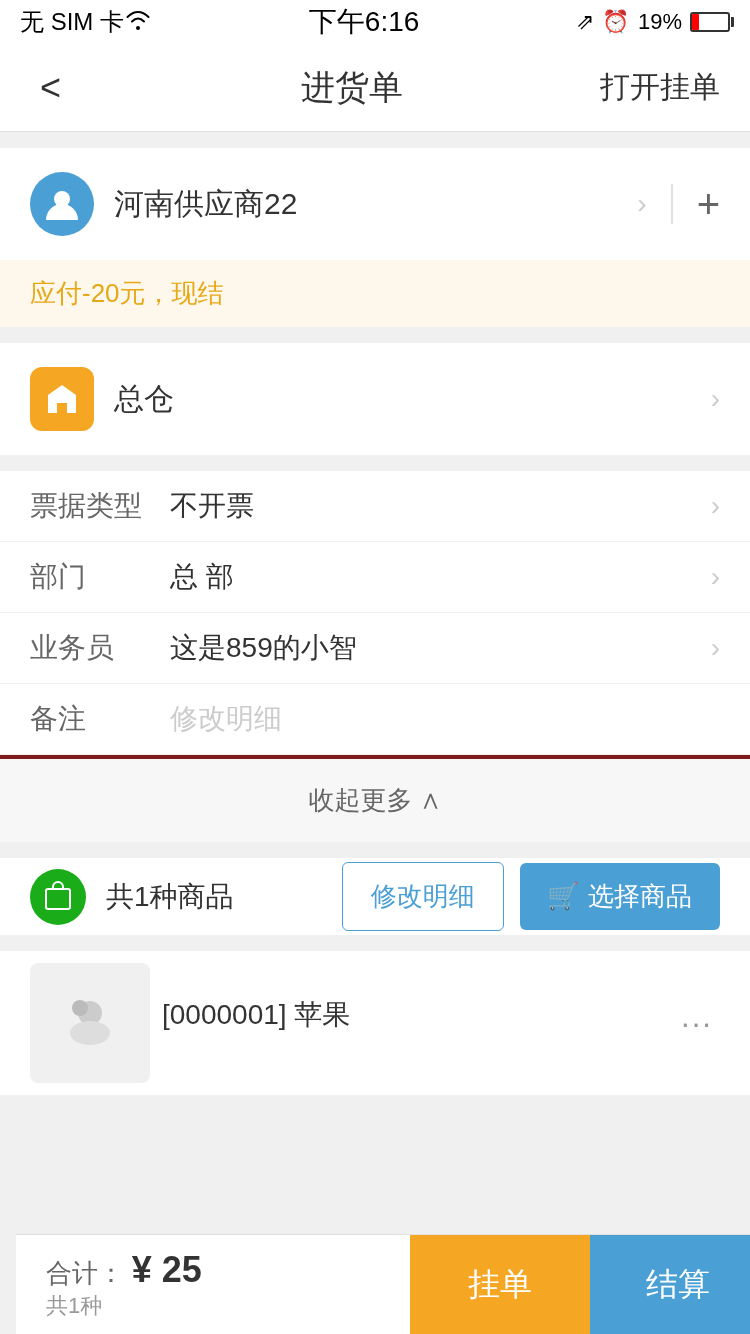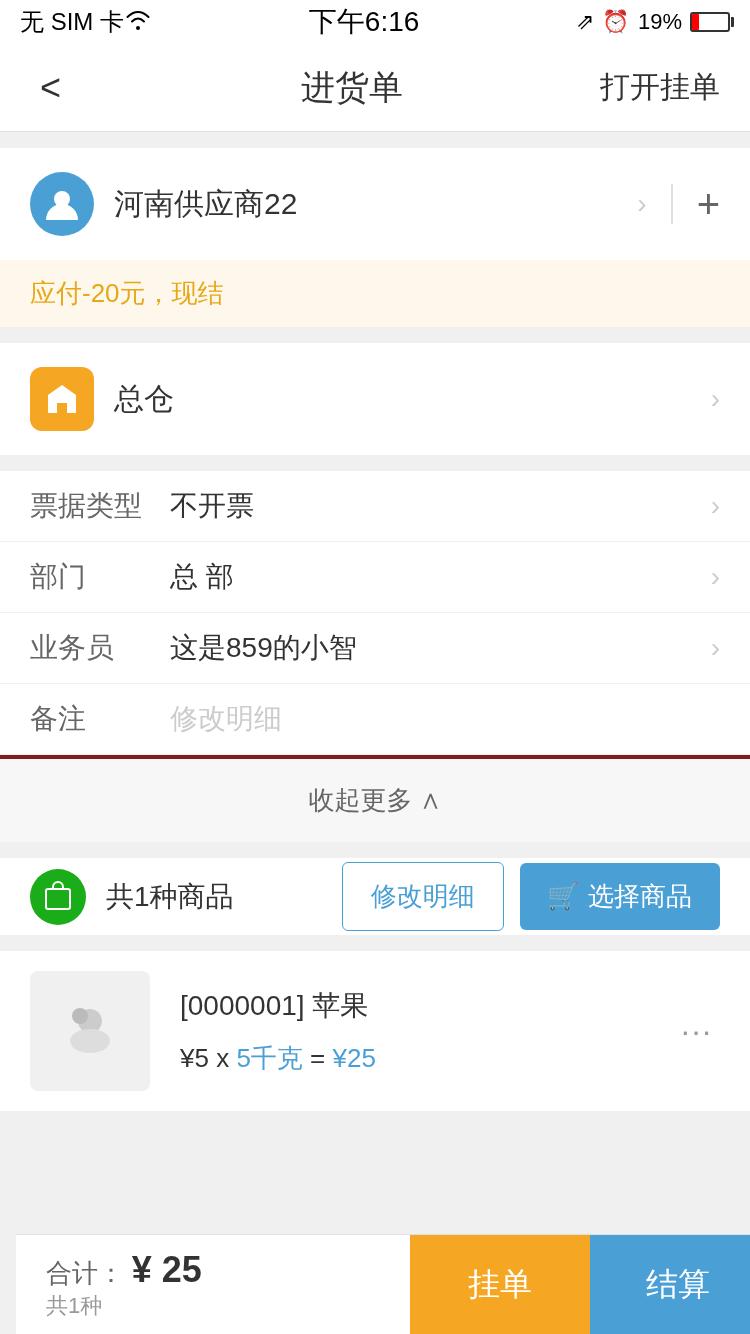--- a/index.html
+++ b/index.html
@@ -208,24 +208,24 @@
       border: none;
       display: flex;
       align-items: center;
       gap: 8px;
     }
 
     
     .product-item {
       background: #fff;
       margin-top: 2px;
-      padding: 20px 30px;
-      display: flex;
-      align-items: center;
-      gap: 30px;
+      padding: 12px 30px;
+      display: flex;
+      align-items: center;
+      gap: 12px;
     }
     .product-thumb {
       width: 120px; height: 120px; background: #f0f0f0; border-radius: 8px;
       display: flex; align-items: center; justify-content: center;
       flex-shrink: 0;
     }
     .product-info { flex: 1; }
     .product-name {
       font-size: 28px;
       color: #333;
@@ -406,26 +406,20 @@
           <circle cx="30" cy="20" r="12" fill="#ccc"></circle>
           <circle cx="20" cy="15" r="8" fill="#bbb"></circle>
           <ellipse cx="30" cy="40" rx="20" ry="12" fill="#ddd"></ellipse>
         </svg>
       </div>
       <div class="product-info">
         <div class="product-name">
           <span>[0000001] </span>
           <span>苹果</span>
         </div>
-        <div class="product-price">
-          <span>¥5 x </span>
-          <span class="price-highlight">5千克</span>
-          <span> = </span>
-          <span class="price-highlight">¥25</span>
-        </div>
       </div>
       <span class="more-btn">···</span>
     </div>
   </div>
 
   <div style="height: 120px;"></div>
 </div>
 
 <div class="bottom-bar">
   <div class="total-area">

